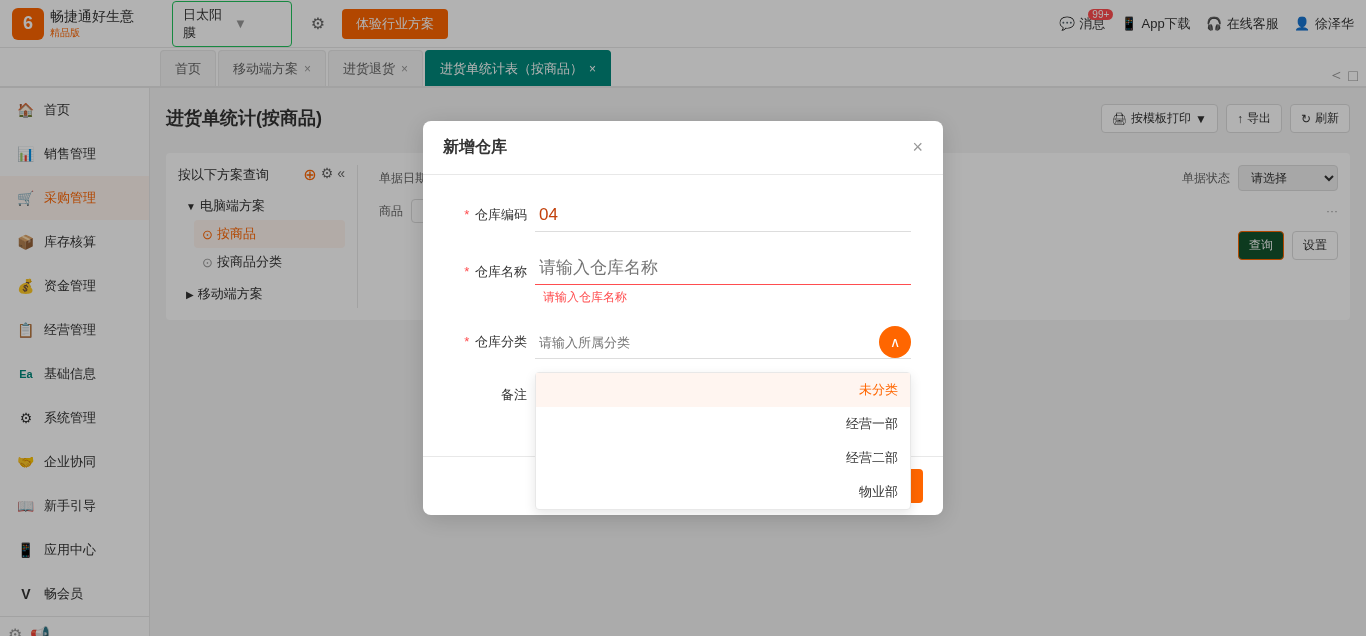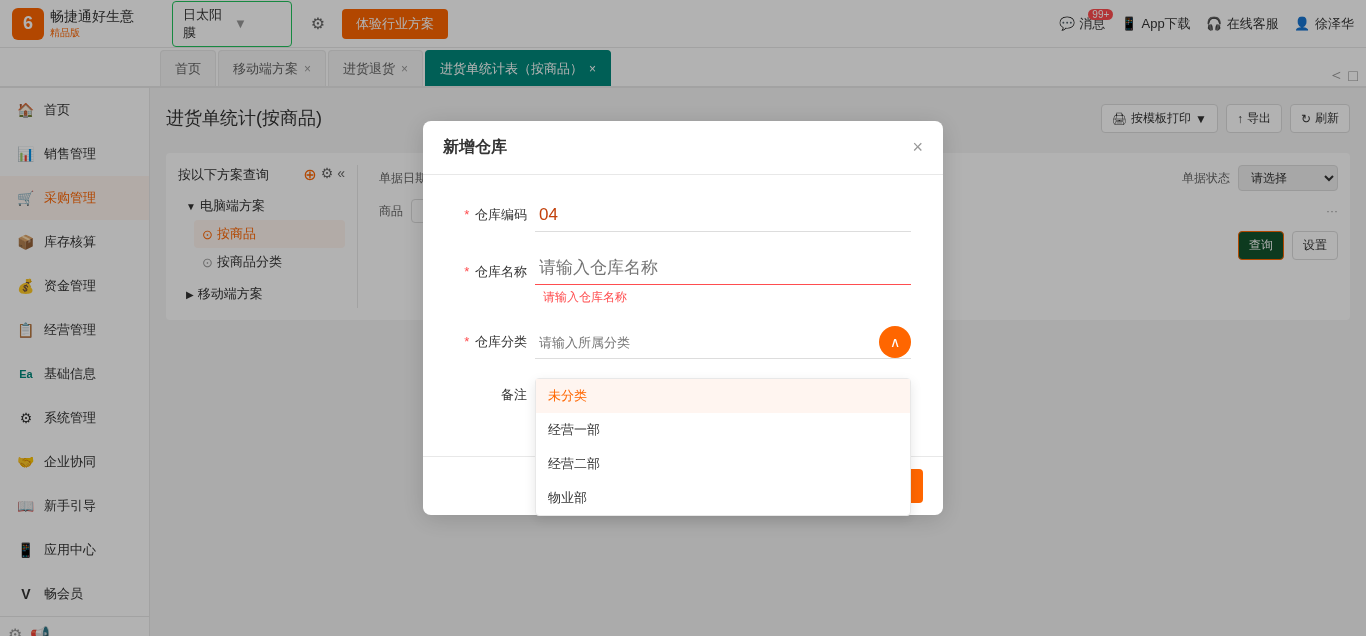--- a/index.html
+++ b/index.html
@@ -182,21 +182,21 @@
     
     .content-area {
       flex: 1;
       background: #f5f5f5;
       padding: 16px;
       position: relative;
       overflow: hidden;
     }
     .page-title {
       font-size: 18px;
-      font-weight: normal;
+      font-weight: bold;
       color: #333;
       margin-bottom: 12px;
     }
     .toolbar {
       display: flex;
       align-items: center;
       justify-content: flex-end;
       gap: 8px;
       margin-bottom: 10px;
     }
@@ -330,28 +330,29 @@
       border-radius: 50%;
       display: flex;
       align-items: center;
       justify-content: center;
       cursor: pointer;
       color: #fff;
       font-size: 14px;
     }
     .dropdown-list {
       position: absolute;
-      top: 52px;
+      top: 46px;
       left: 0;
       right: 0;
       background: #fff;
       border: 1px solid #e8e8e8;
       border-radius: 4px;
       box-shadow: 0 4px 12px rgba(0,0,0,0.1);
       z-index: 200;
+      text-align: right;
     }
     .dropdown-item {
       padding: 8px 12px;
       cursor: pointer;
       font-size: 13px;
       color: #333;
     }
     .dropdown-item.selected { background: #fff5f0; color: #ff6600; }
     .modal-footer {
       padding: 12px 20px;

